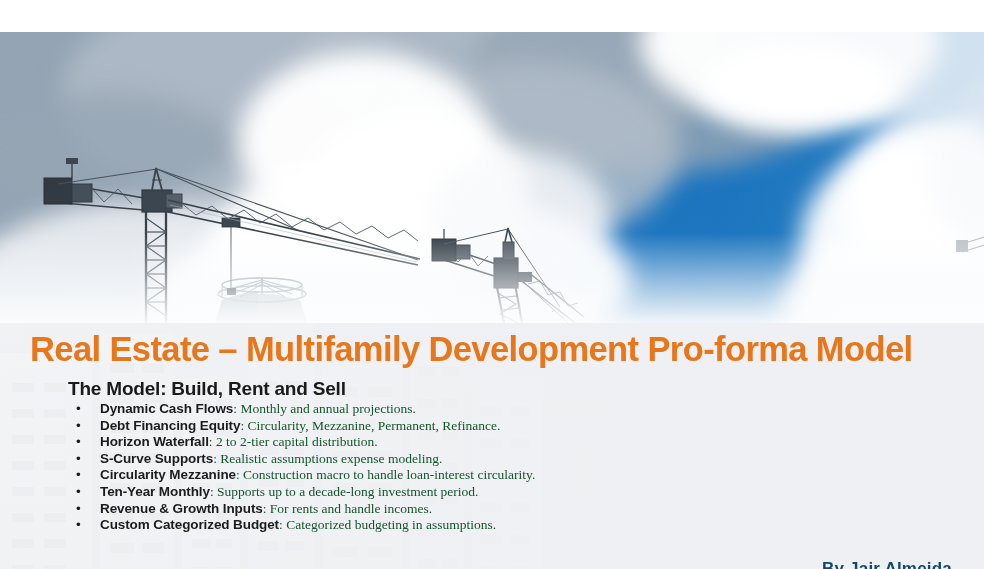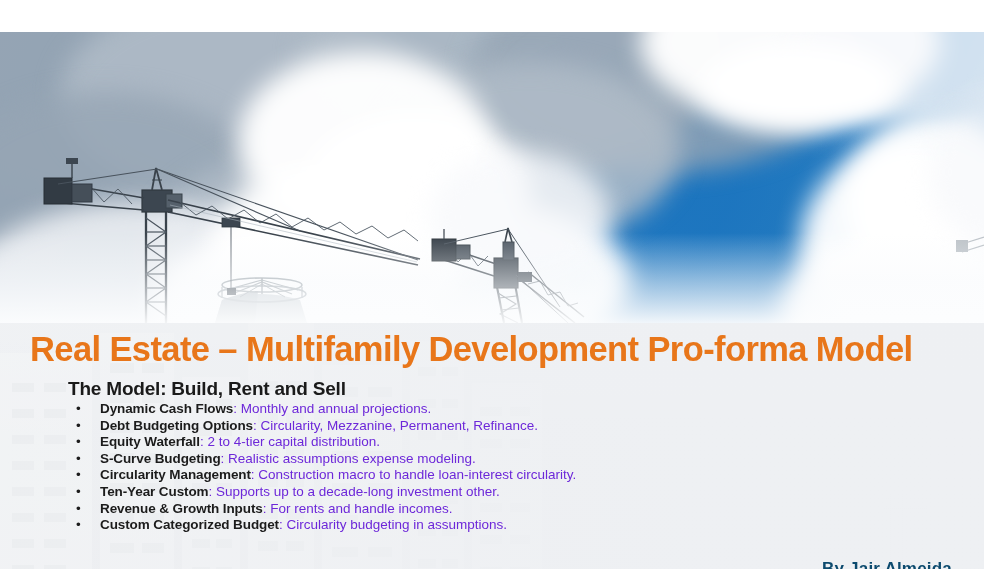--- a/index.html
+++ b/index.html
@@ -185,21 +185,22 @@
     font-size: 13.5px;
     line-height: 16.6px;
     color: #1c1c1c;
   }
   .bullet .lead {
     font-weight: bold;
     letter-spacing: -0.1px;
   }
   .bullet .rest {
     font-weight: normal;
-    color: #6d28d9;
+    color: #14532d;
+    font-family: Liberation Serif, serif;
   }
 
   .byline {
     position: absolute;
     right: 32px;
     bottom: 22px;
     font-size: 17px;
     font-weight: bold;
     color: #0c4a6e;
     letter-spacing: 0.2px;
@@ -514,37 +515,37 @@
 
   <div class="title">Real Estate – Multifamily Development Pro-forma Model</div>
 
   <div class="subtitle">The Model: Build, Rent and Sell</div>
 
   <ul class="bullets">
     <li class="bullet">
       <span class="dot">•</span><span class="lead">Dynamic Cash Flows</span><span class="rest">: Monthly and annual projections.</span>
     </li>
     <li class="bullet">
-      <span class="dot">•</span><span class="lead">Debt Budgeting Options</span><span class="rest">: Circularity, Mezzanine, Permanent, Refinance.</span>
-    </li>
-    <li class="bullet">
-      <span class="dot">•</span><span class="lead">Equity Waterfall</span><span class="rest">: 2 to 4-tier capital distribution.</span>
-    </li>
-    <li class="bullet">
-      <span class="dot">•</span><span class="lead">S-Curve Budgeting</span><span class="rest">: Realistic assumptions expense modeling.</span>
-    </li>
-    <li class="bullet">
-      <span class="dot">•</span><span class="lead">Circularity Management</span><span class="rest">: Construction macro to handle loan-interest circularity.</span>
-    </li>
-    <li class="bullet">
-      <span class="dot">•</span><span class="lead">Ten-Year Custom</span><span class="rest">: Supports up to a decade-long investment other.</span>
+      <span class="dot">•</span><span class="lead">Debt Financing Equity</span><span class="rest">: Circularity, Mezzanine, Permanent, Refinance.</span>
+    </li>
+    <li class="bullet">
+      <span class="dot">•</span><span class="lead">Horizon Waterfall</span><span class="rest">: 2 to 2-tier capital distribution.</span>
+    </li>
+    <li class="bullet">
+      <span class="dot">•</span><span class="lead">S-Curve Supports</span><span class="rest">: Realistic assumptions expense modeling.</span>
+    </li>
+    <li class="bullet">
+      <span class="dot">•</span><span class="lead">Circularity Mezzanine</span><span class="rest">: Construction macro to handle loan-interest circularity.</span>
+    </li>
+    <li class="bullet">
+      <span class="dot">•</span><span class="lead">Ten-Year Monthly</span><span class="rest">: Supports up to a decade-long investment period.</span>
     </li>
     <li class="bullet">
       <span class="dot">•</span><span class="lead">Revenue &amp; Growth Inputs</span><span class="rest">: For rents and handle incomes.</span>
     </li>
     <li class="bullet">
-      <span class="dot">•</span><span class="lead">Custom Categorized Budget</span><span class="rest">: Circularity budgeting in assumptions.</span>
+      <span class="dot">•</span><span class="lead">Custom Categorized Budget</span><span class="rest">: Categorized budgeting in assumptions.</span>
     </li>
   </ul>
 
   <div class="byline">By Jair Almeida</div>
 
 </div>
 
 </body></html>

